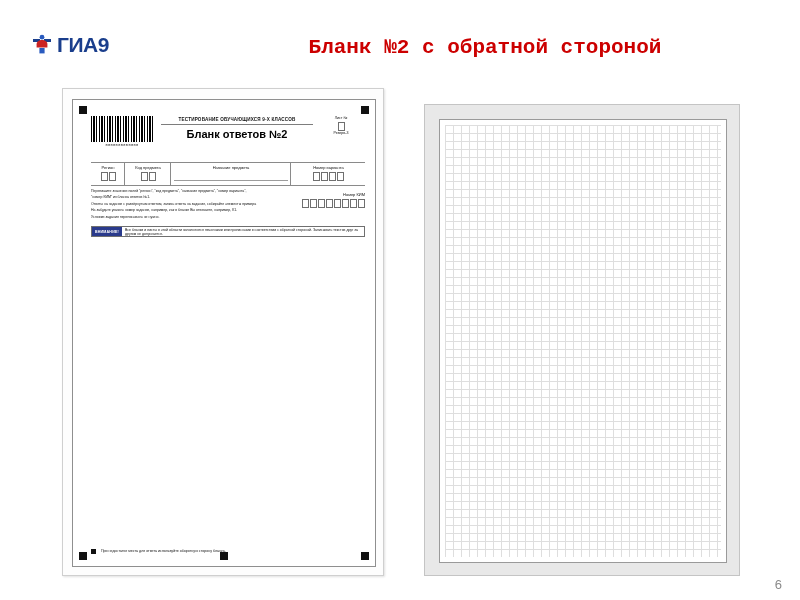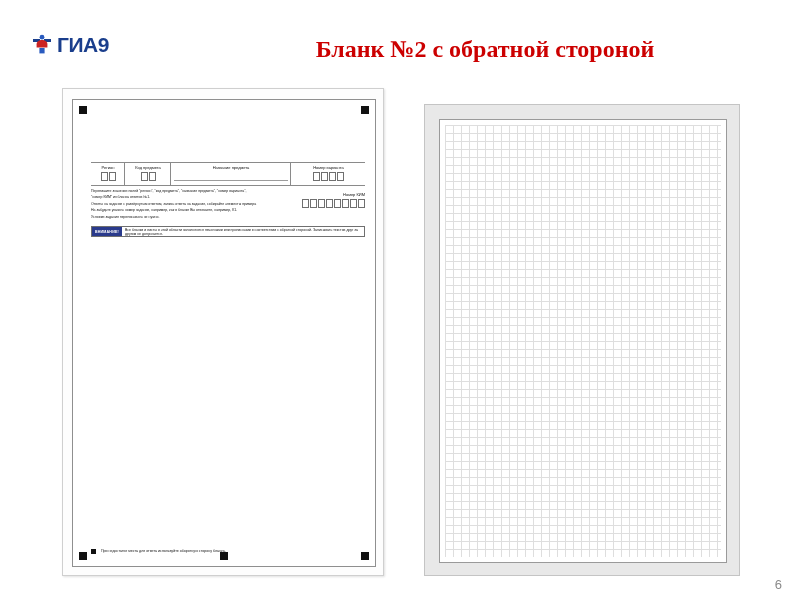--- a/index.html
+++ b/index.html
@@ -36,23 +36,23 @@
     letter-spacing: -0.5px;
     line-height: 1;
   }
 
   
   .title {
     position: absolute;
     left: 180px; top: 36px;
     width: 610px;
     text-align: center;
-    font-family: Liberation Serif, serif;
+    font-family: Liberation Mono, monospace;
     font-weight: bold;
-    font-size: 24px;
+    font-size: 21px;
     color: #cc0000;
     white-space: nowrap;
   }
 
   
   .page-num {
     position: absolute;
     right: 18px; bottom: 8px;
     font-family: "Liberation Sans", sans-serif;
     font-size: 13px;
@@ -301,20 +301,36 @@
 
   <div class="sheet-left">
     <div class="sheet-left-inner">
 
       <div class="reg tl"></div>
       <div class="reg tr"></div>
       <div class="reg bl"></div>
       <div class="reg bm"></div>
       <div class="reg br"></div>
 
+      <div class="lf-header">
+        <div class="barcode"></div>
+        <div class="barcode-num">0000000000000</div>
+
+        <div class="lf-org">ТЕСТИРОВАНИЕ ОБУЧАЮЩИХСЯ 9-Х КЛАССОВ</div>
+        <div class="lf-ruleline"></div>
+        <div class="lf-bigtitle">Бланк ответов №2</div>
+
+        <div class="lf-listbox">
+          <div class="lab">Лист №</div>
+          <div class="cellrow">
+            <div class="cell"></div>
+          </div>
+          <div class="lab">Резерв-3</div>
+        </div>
+      </div>
 
       <div class="lf-row2">
         <div class="lf-f f-region">
           <span class="fl">Регион</span>
           <div class="boxes">
             <div class="bx"></div>
             <div class="bx"></div>
           </div>
         </div>
         <div class="lf-f f-code">

